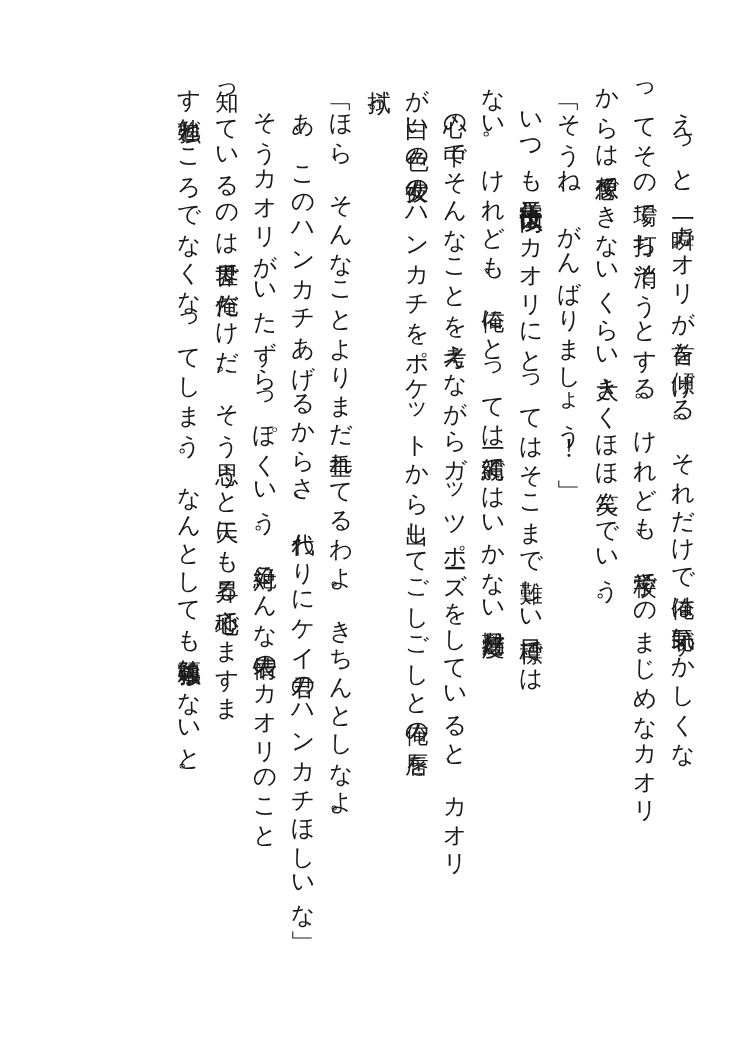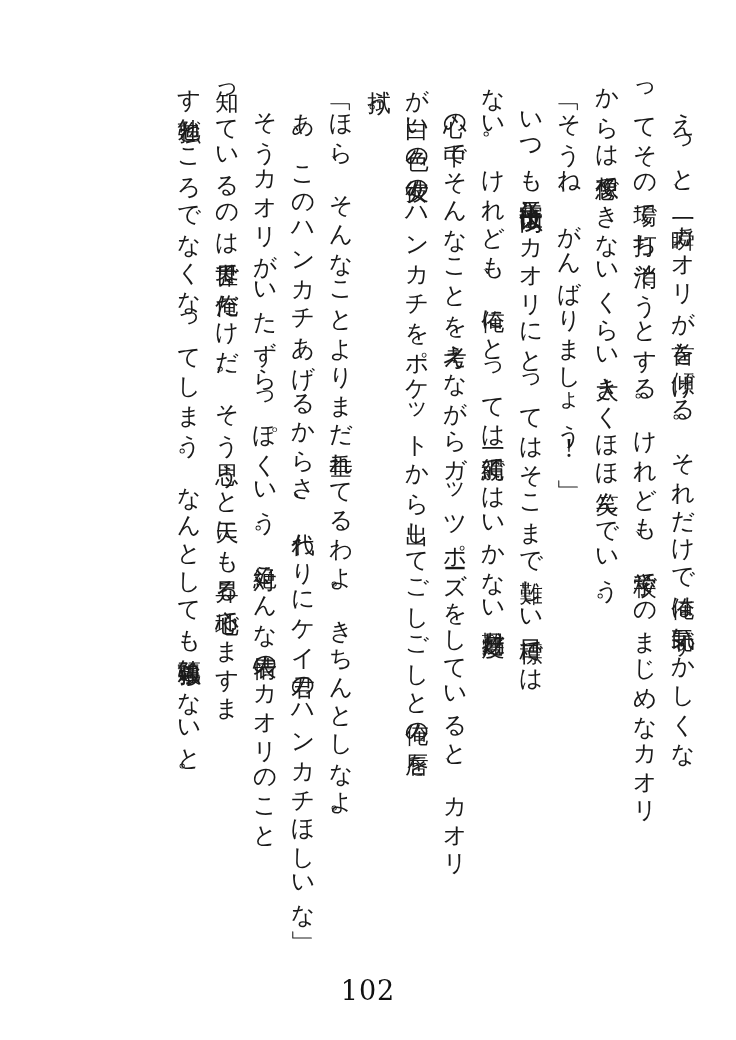--- a/index.html
+++ b/index.html
@@ -72,15 +72,14 @@
     <div class="col indent">心の中でそんなことを考えながらガッツポーズをしていると、カオリ</div>
     <div class="col">が白い色の彼女のハンカチをポケットから出してごしごしと俺の唇を</div>
     <div class="col">拭う。</div>
     <div class="col indent">「ほら、そんなことよりまだ垂れてるわよ。きちんとしなよ。</div>
     <div class="col indent">あ、このハンカチあげるからさ、代わりにケイ君のハンカチほしいな」</div>
     <div class="col indent">そうカオリがいたずらっぽくいう。絶対こんな表情のカオリのこと</div>
     <div class="col">知っているのは世界で俺だけだ。そう思うと天にも昇る心地でますま</div>
     <div class="col">す勉強どころでなくなってしまう。なんとしても勉強頑張らないと。</div>
   </div>
 
-  <div class="page-number">102</div>
 
 </div>
 
 </body></html>

